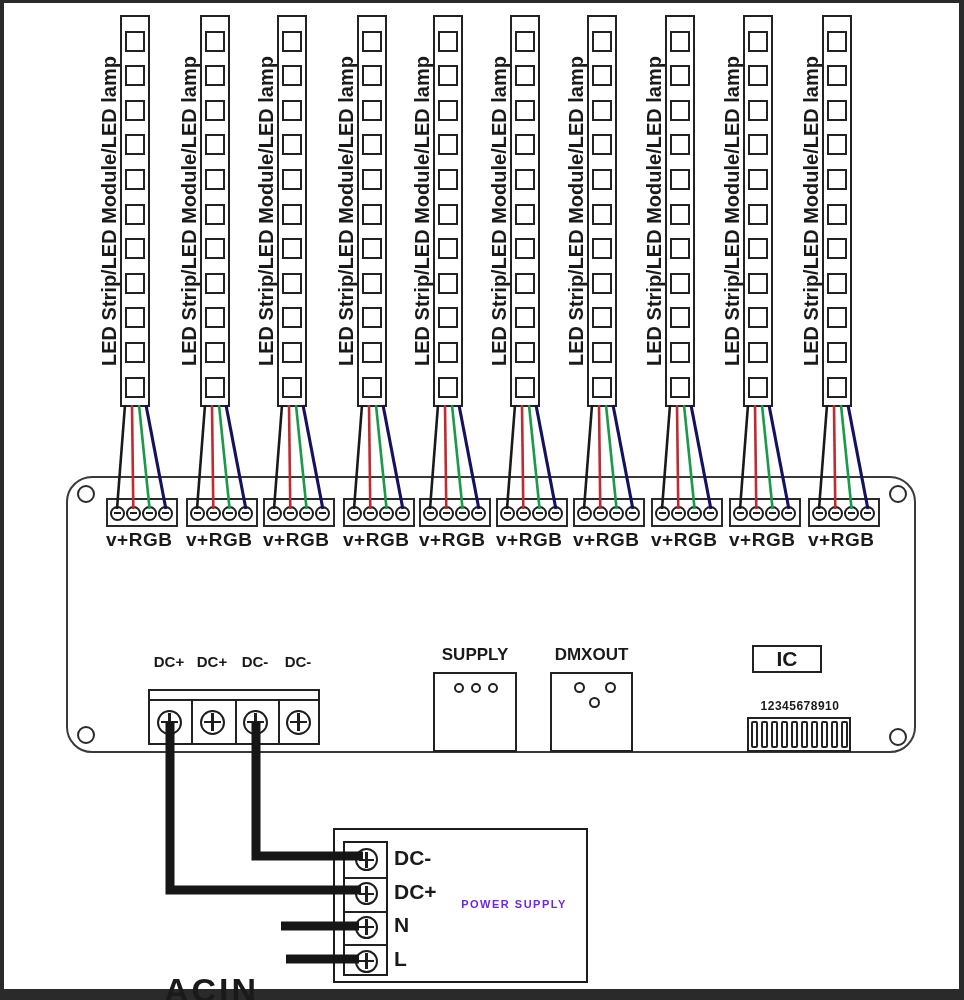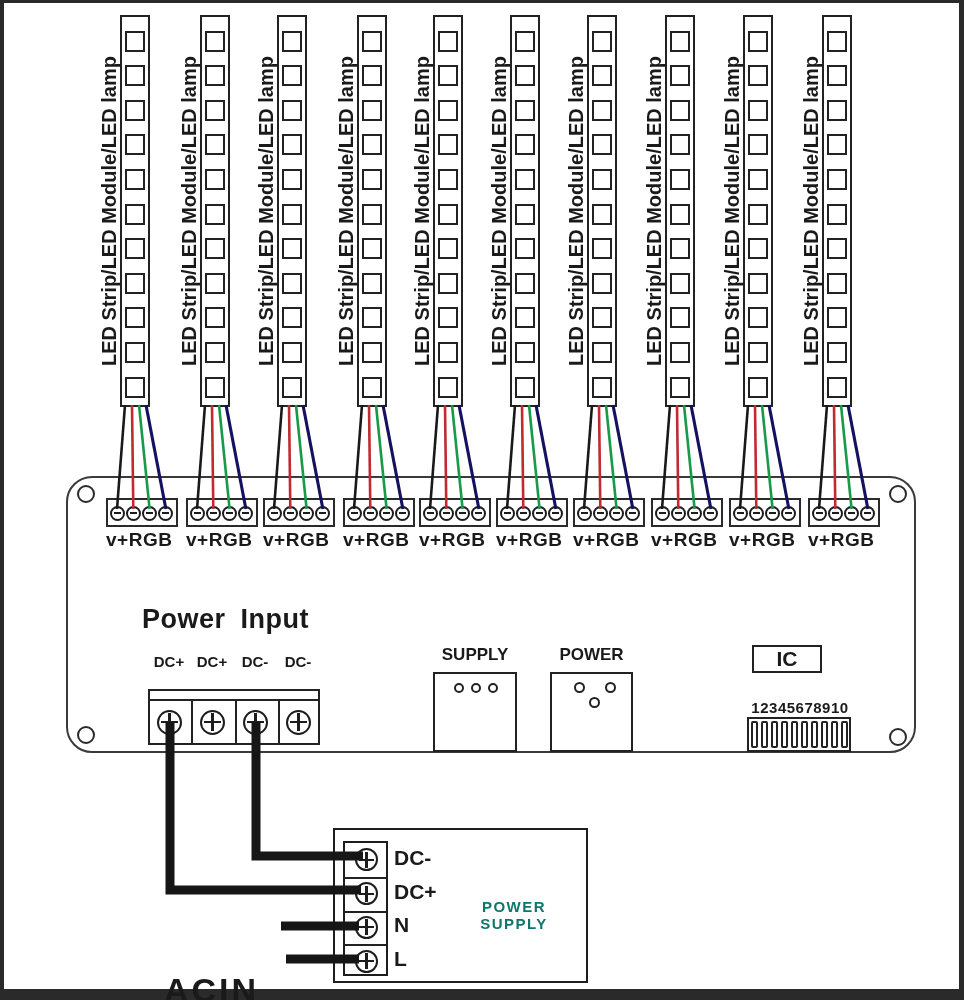--- a/index.html
+++ b/index.html
@@ -28,28 +28,28 @@
   .controller { border:2.5px solid #3a3a3a; border-radius:26px; box-sizing:border-box; background:transparent; }
   .hole { border:2.2px solid #2a2a2a; border-radius:50%; background:#fff; box-sizing:border-box; }
   .power-title { font-size:27px; font-weight:bold; word-spacing:7px; letter-spacing:0.5px; }
   .dc-label { font-size:15px; font-weight:bold; text-align:center; }
   .pblock { border:2px solid #222; box-sizing:border-box; }
   .line { background:#222; position:absolute; }
   .dmx-label { font-size:17px; font-weight:bold; text-align:center; }
   .dmx-box { border:2px solid #222; box-sizing:border-box; background:#fff; }
   .pin-hole { border:2px solid #222; border-radius:50%; box-sizing:border-box; position:absolute; background:#fff; }
   .ic-box { border:2px solid #222; box-sizing:border-box; font-size:21px; font-weight:600; display:flex; align-items:center; justify-content:center; }
-  .dip-label { font-size:15px; font-weight:bold; letter-spacing:0.5px; text-align:center; }
+  .dip-label { font-size:12px; font-weight:bold; letter-spacing:0.5px; text-align:center; }
   .dip-box { border:2px solid #222; box-sizing:border-box; }
   .dip-rocker { border:2px solid #222; border-radius:2px; box-sizing:border-box; position:absolute; background:#fff; }
   
   .psu-box { border:2.5px solid #1d1d1d; box-sizing:border-box; background:#fff; }
   .psu-strip { border:2px solid #1d1d1d; box-sizing:border-box; position:absolute; }
   .psu-term-label { font-size:21px; font-weight:bold; }
-  .psu-name { font-size:15px; font-weight:bold; letter-spacing:1.5px; text-align:center; color:#0f766e; }
+  .psu-name { font-size:11px; font-weight:bold; letter-spacing:1.5px; text-align:center; color:#6d28d9; }
   .acin { font-size:34px; font-weight:bold; letter-spacing:3px; }
   svg.wires { position:absolute; left:0; top:0; pointer-events:none; }
 </style>
 </head>
 <body>
 
 <div class="canvas">
 
   <div class="abs frame" style="left:0;top:0;width:964px;height:3px;"></div>
   <div class="abs frame" style="left:0;top:0;width:4px;height:1000px;"></div>
@@ -341,21 +341,20 @@
       </div>
       <div class="screw-s abs" style="left: 844.1px; top: 505.5px; width: 15px; height: 15px;">
         <i></i>
       </div>
       <div class="screw-s abs" style="left: 860.4px; top: 505.5px; width: 15px; height: 15px;">
         <i></i>
       </div>
       <div class="abs vrgb" style="left: 808px; top: 529px; width: 72px;">v+RGB</div>
     </div>
 
-  <div class="abs power-title" style="left:142px;top:604px;">Power Input</div>
   <div id="dc-labels">
       <div class="abs dc-label" style="left: 143px; top: 653px; width: 52px;">DC+</div>
       <div class="abs dc-label" style="left: 186px; top: 653px; width: 52px;">DC+</div>
       <div class="abs dc-label" style="left: 229px; top: 653px; width: 52px;">DC-</div>
       <div class="abs dc-label" style="left: 272px; top: 653px; width: 52px;">DC-</div>
     </div>
   <div class="abs pblock" style="left:148px;top:689px;width:172px;height:56px;">
     <div class="line" style="left:0;right:0;top:8px;height:2px;"></div>
     <div class="line" style="left:41px;top:8px;bottom:0;width:2px;"></div>
     <div class="line" style="left:84.5px;top:8px;bottom:0;width:2px;"></div>
@@ -379,21 +378,21 @@
         <i class="v"></i>
       </div>
     </div>
 
   <div class="abs dmx-label" style="left:433px;top:645px;width:84px;">SUPPLY</div>
   <div class="abs dmx-box" style="left:433px;top:672px;width:84px;height:80px;">
     <div class="pin-hole" style="left:19px;top:9px;width:10px;height:10px;"></div>
     <div class="pin-hole" style="left:36px;top:9px;width:10px;height:10px;"></div>
     <div class="pin-hole" style="left:53px;top:9px;width:10px;height:10px;"></div>
   </div>
-  <div class="abs dmx-label" style="left:550px;top:645px;width:83px;">POWER</div>
+  <div class="abs dmx-label" style="left:550px;top:645px;width:83px;">DMXOUT</div>
   <div class="abs dmx-box" style="left:550px;top:672px;width:83px;height:80px;">
     <div class="pin-hole" style="left:22px;top:8px;width:11px;height:11px;"></div>
     <div class="pin-hole" style="left:53px;top:8px;width:11px;height:11px;"></div>
     <div class="pin-hole" style="left:37px;top:23px;width:11px;height:11px;"></div>
   </div>
 
   <div class="abs ic-box" style="left:752px;top:645px;width:70px;height:28px;">
     <span>IC</span>
   </div>
   <div class="abs dip-label" style="left:745px;top:699px;width:110px;">12345678910</div>

